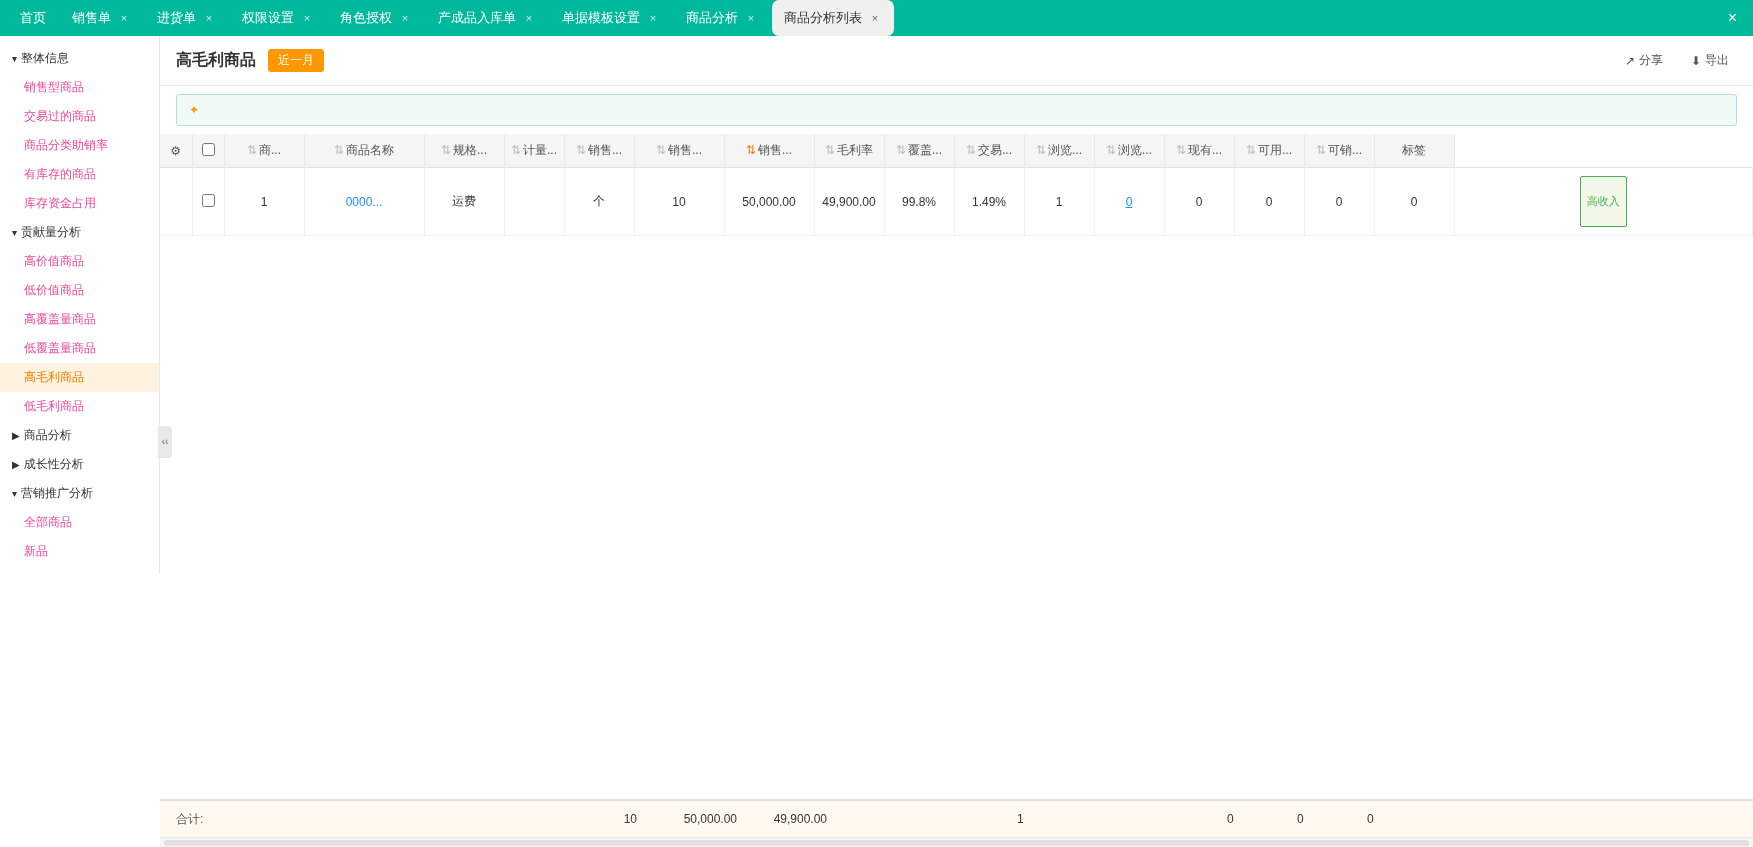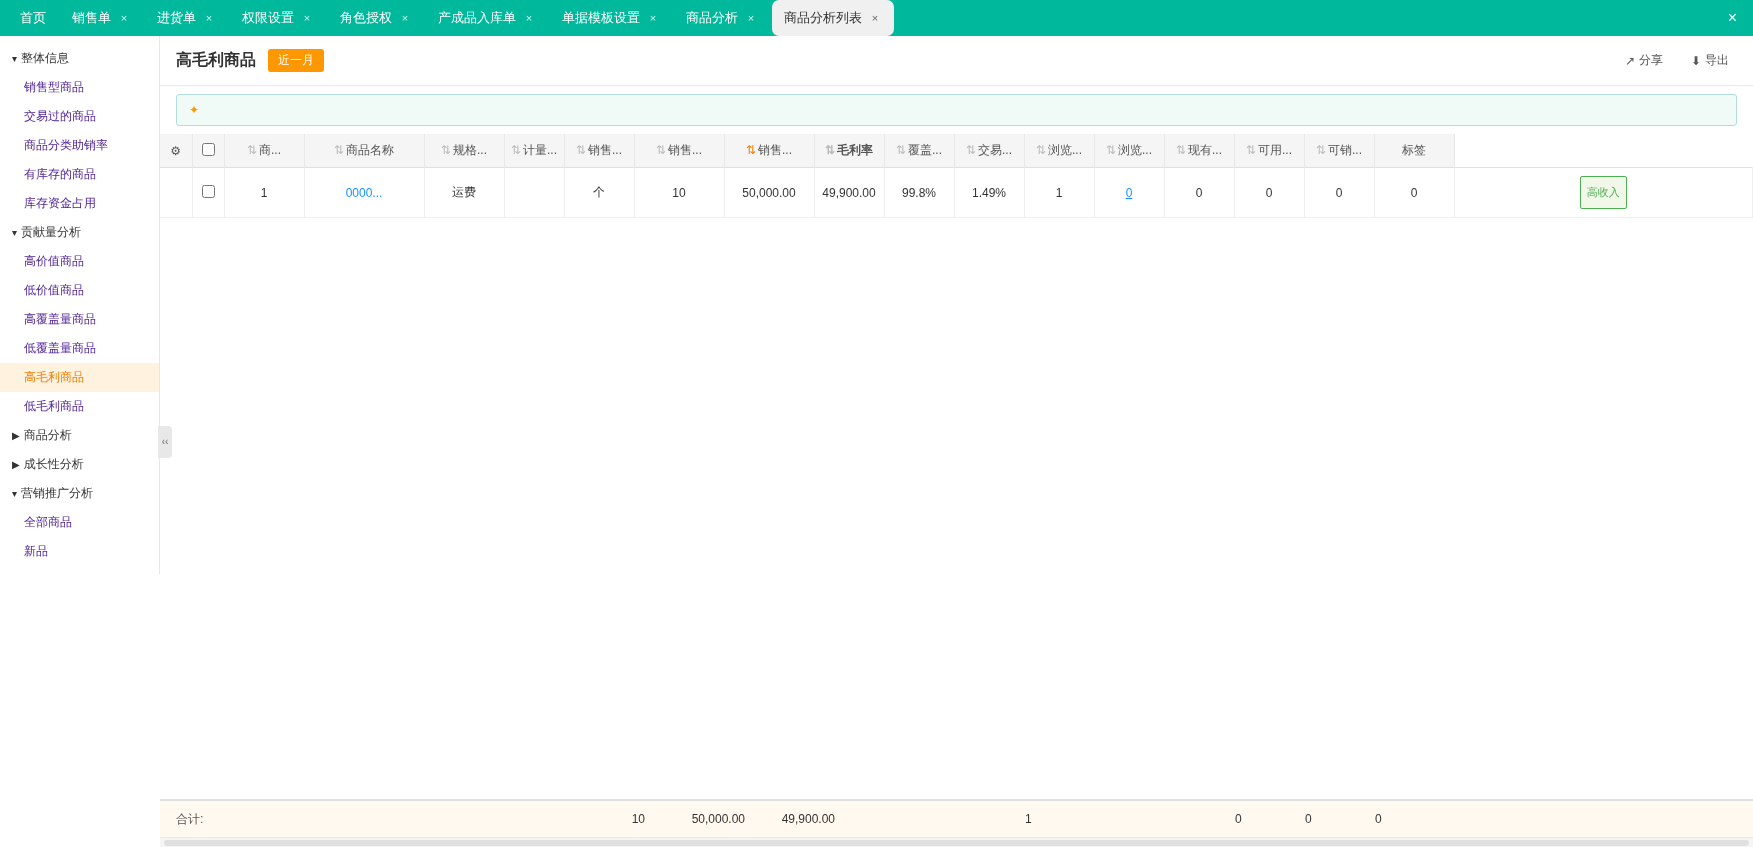--- a/index.html
+++ b/index.html
@@ -33,21 +33,21 @@
     .sidebar {
       width: 160px; min-width: 160px; background: #fff; border-right: 1px solid #e8e8e8;
       overflow-y: auto; padding: 8px 0;
     }
     .sidebar-section-header {
       display: flex; align-items: center; padding: 6px 12px; cursor: pointer;
       color: #333; font-size: 12px; font-weight: 500;
     }
     .sidebar-section-header .arrow { margin-right: 4px; font-size: 10px; }
     .sidebar-item {
-      padding: 6px 12px 6px 24px; cursor: pointer; color: #4c1d95; font-size: 12px;
+      padding: 6px 12px 6px 24px; cursor: pointer; color: #ec4899; font-size: 12px;
       white-space: nowrap; overflow: hidden; text-overflow: ellipsis;
     }
     .sidebar-item.active { background: #fff3e0; color: #f57c00; border-radius: 0; }
 
     
     .content-area { flex: 1; display: flex; flex-direction: column; overflow: hidden; }
 
     
     .content-header {
       display: flex; align-items: center; padding: 10px 16px; background: #fff;
@@ -94,32 +94,32 @@
       padding: 8px 6px; text-align: center; color: #555; font-weight: 500;
       border-right: 1px solid #e8e8e8; white-space: nowrap;
       position: relative; user-select: none;
     }
     tbody tr { border-bottom: 1px solid #f0f0f0; }
     tbody td {
       padding: 8px 6px; text-align: center; color: #333;
       border-right: 1px solid #f0f0f0; white-space: nowrap;
     }
     .tag-badge {
-      display: inline-block; padding: 8px 6px; border-radius: 2px;
+      display: inline-block; padding: 17px 6px; border-radius: 2px;
       font-size: 11px; font-weight: 500;
     }
     .tag-high-income { color: #4caf50; border: 1px solid #4caf50; background: #f1f8e9; }
 
     
     .table-footer {
       border-top: 2px solid #e0e0e0; background: #fff9f0;
       display: flex; align-items: center; padding: 8px 16px;
       font-size: 12px; color: #333; height: 38px; min-width: 0;
     }
-    .footer-label { color: #555; margin-right: 20px; }
+    .footer-label { color: #555; margin-right: 12px; }
 
     
     .bottom-scroll {
       height: 10px; background: #f5f5f5; border-top: 1px solid #e8e8e8;
       display: flex; align-items: center; padding: 0 4px;
     }
     .scroll-track {
       flex: 1; height: 6px; background: #e0e0e0; border-radius: 3px;
     }
 
@@ -135,21 +135,21 @@
 
     .col-settings { width: 32px; }
     .col-checkbox { width: 32px; }
     .col-code { width: 80px; }
     .col-name { width: 120px; }
     .col-spec { width: 80px; }
     .col-unit { width: 60px; }
     .col-sales-qty { width: 70px; }
     .col-sales-amt { width: 90px; }
     .col-sales-profit { width: 90px; }
-    .col-profit-rate { width: 70px; font-weight: bold; }
+    .col-profit-rate { width: 70px; }
     .col-cover { width: 70px; }
     .col-trade { width: 70px; }
     .col-browse1 { width: 70px; }
     .col-browse2 { width: 70px; }
     .col-stock { width: 70px; }
     .col-available { width: 70px; }
     .col-saleable { width: 70px; }
     .col-tag { width: 80px; }
   </style>
 </head>

